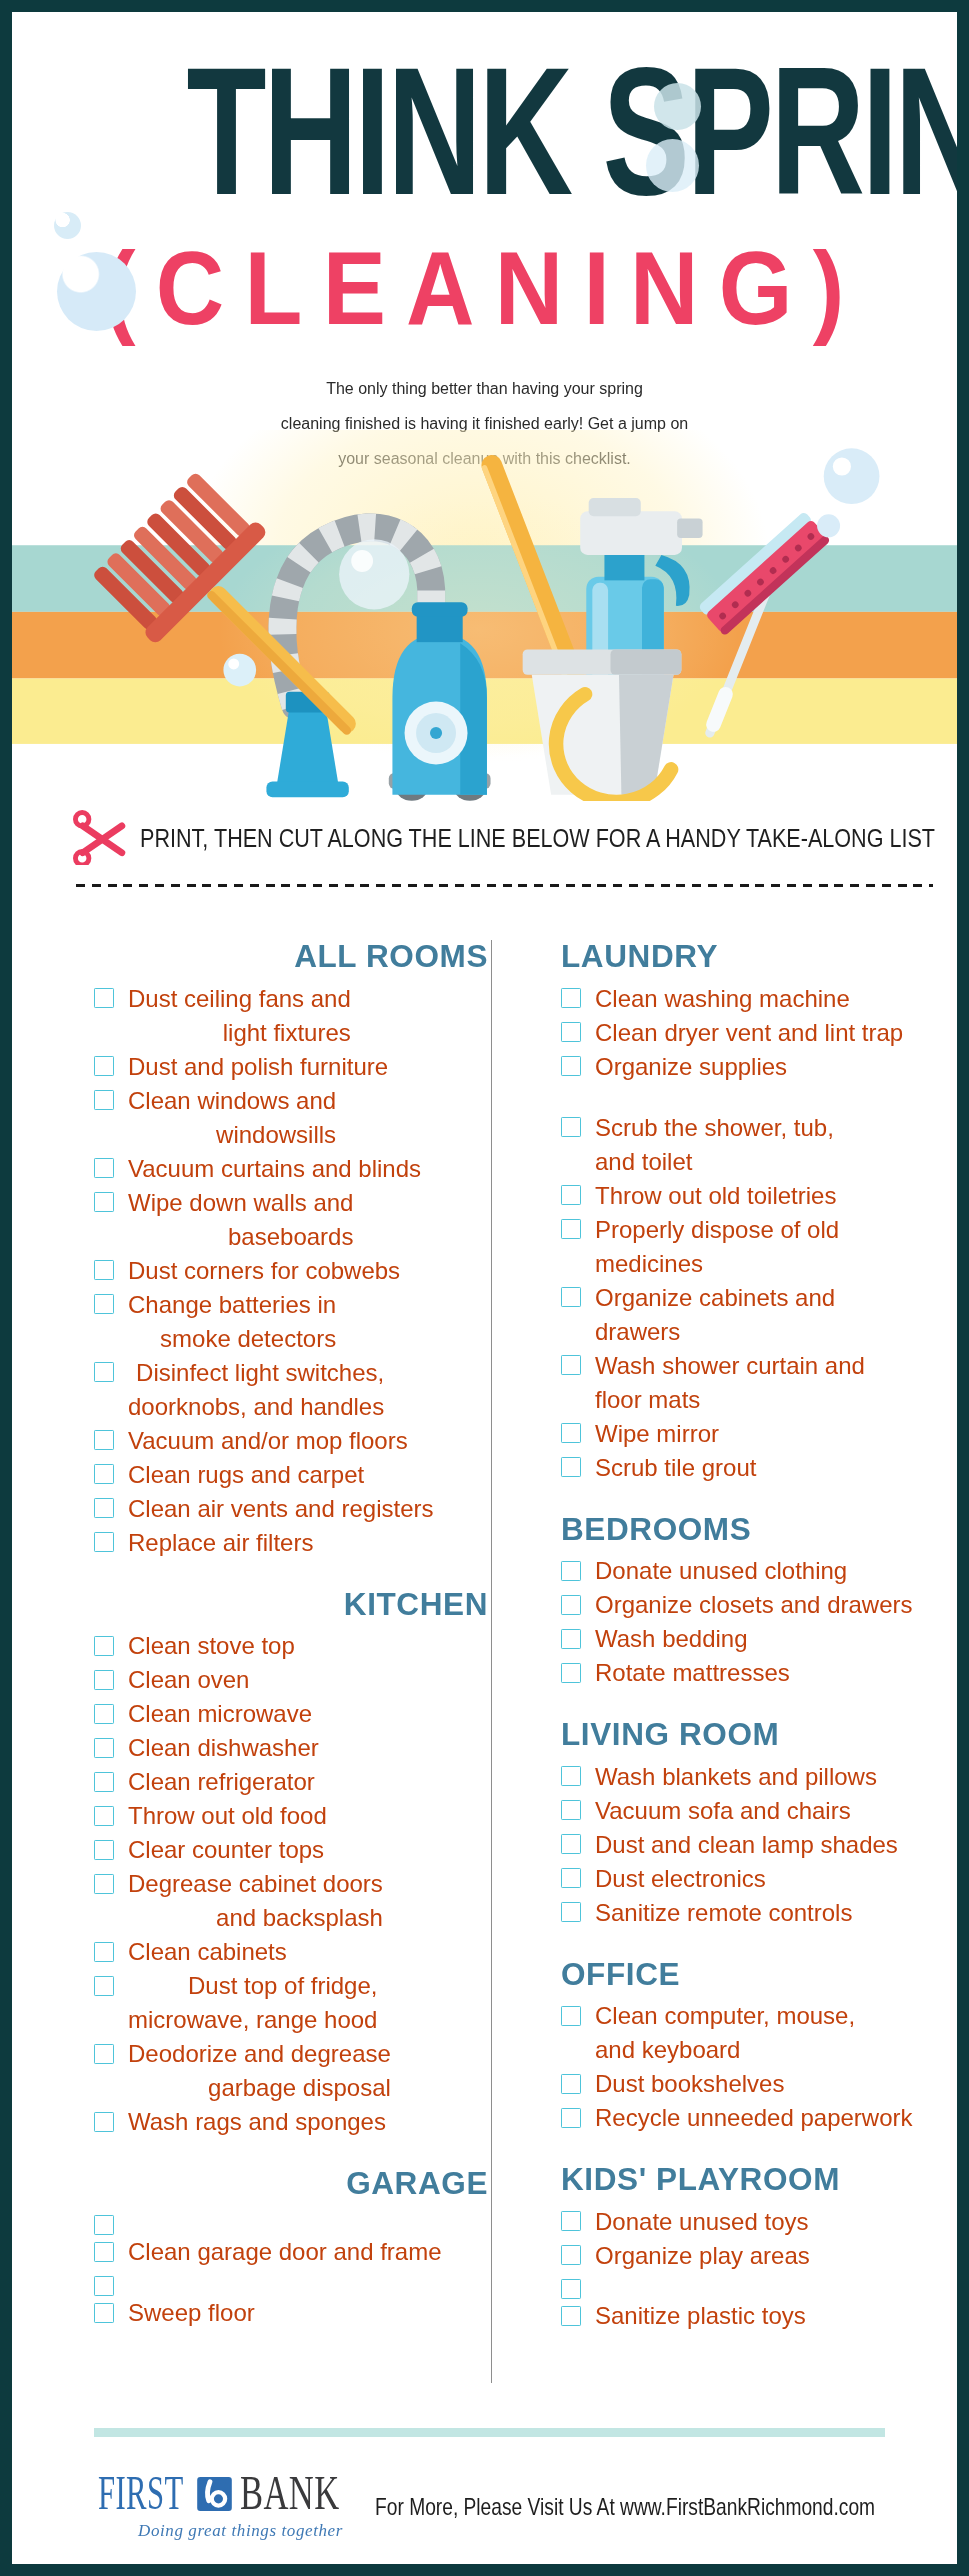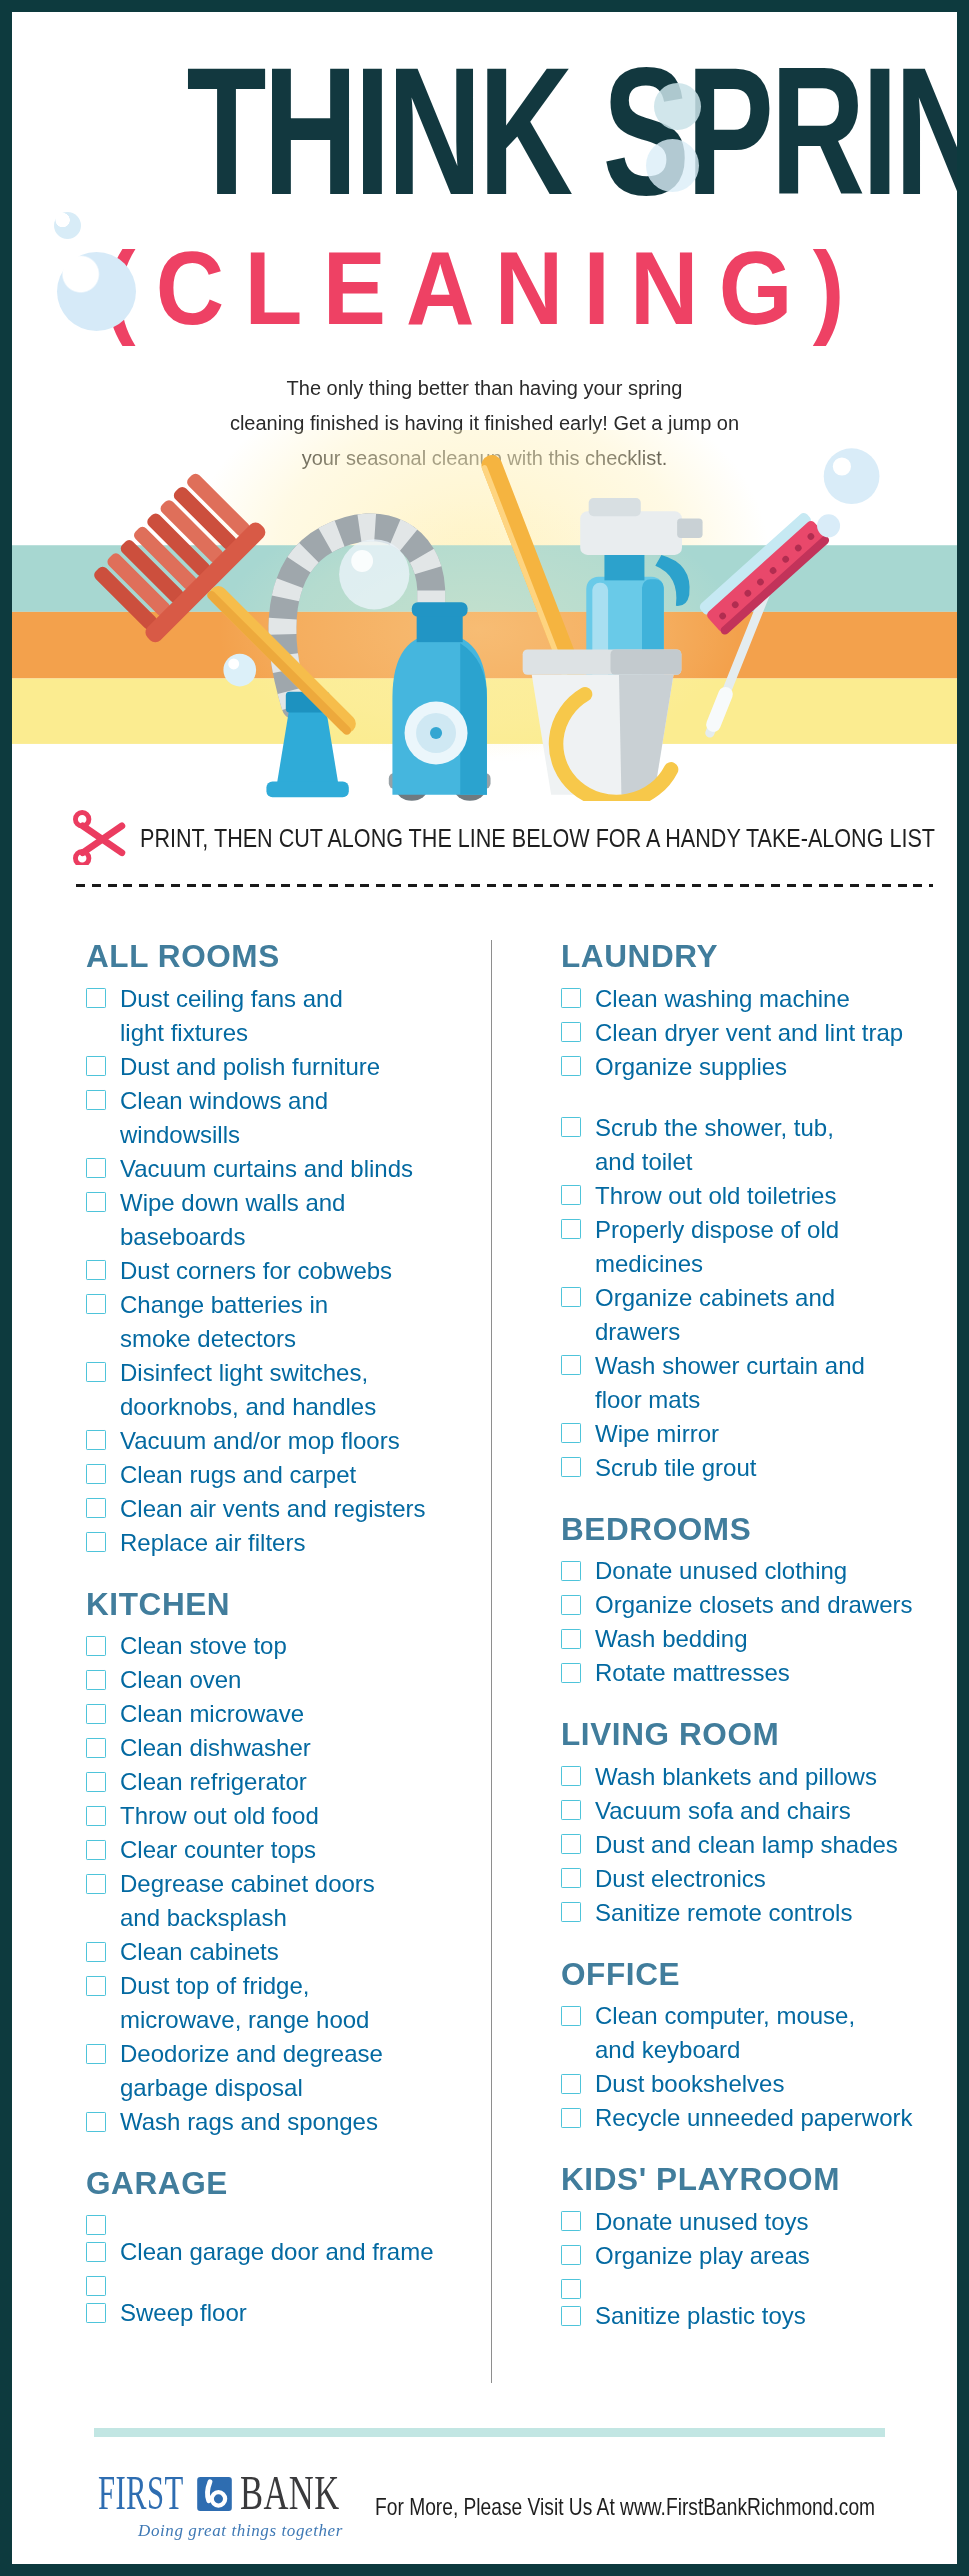--- a/index.html
+++ b/index.html
@@ -4,47 +4,47 @@
 <style>
   html,body{margin:0;padding:0;background:#0d3a3e;}
   .page{position:relative;width:969px;height:2576px;background:#0d3a3e;font-family:"Liberation Sans",sans-serif;overflow:hidden;}
   .canvas{position:absolute;left:12px;top:12px;width:945px;height:2552px;background:#ffffff;overflow:hidden;}
 
   
   .big-title{position:absolute;left:0;top:47px;width:100%;text-align:center;white-space:nowrap;}
   .big-title span{display:inline-block;font-size:182px;line-height:145px;font-weight:700;letter-spacing:-4.8px;color:#12383f;transform:scaleX(.72);}
   .sub-title{position:absolute;left:0;top:219px;width:100%;text-align:center;white-space:nowrap;}
   .sub-title span{display:inline-block;font-size:103px;line-height:115px;font-weight:700;letter-spacing:22px;color:#ee4164;transform:scaleX(.92);}
-  .intro{position:absolute;left:0;top:359px;width:100%;text-align:center;font-size:20px;line-height:35px;color:#2a2a2a;}
+  .intro{position:absolute;left:0;top:359px;width:100%;text-align:center;font-size:16px;line-height:35px;color:#2a2a2a;}
 
   .bubble{position:absolute;border-radius:50%;}
   .b-small-left{left:42px;top:200px;width:27px;height:27px;background:radial-gradient(circle at 32% 30%,#ffffff 0 26%,#d8ecf7 28%);}
   .b-big-left{left:45px;top:240px;width:79px;height:79px;background:radial-gradient(circle at 30% 28%,#ffffff 0 22%,#d6eaf8 24%);}
   .b-tr-1{left:642px;top:71px;width:47px;height:47px;background:rgba(201,226,232,.85);}
   .b-tr-2{left:634px;top:127px;width:53px;height:53px;background:rgba(219,238,248,.8);}
 
   .illus{position:absolute;left:0;top:418px;width:945px;height:371px;}
 
   
   .cut-row{position:absolute;left:61px;top:798px;height:55px;}
   .cut-note{position:absolute;left:128px;top:811px;white-space:nowrap;font-size:26px;font-weight:400;color:#1f1f1f;transform:scaleX(.83);transform-origin:left center;}
   .dash-line{position:absolute;left:64px;top:872px;width:857px;height:3px;
     background:repeating-linear-gradient(90deg,#191919 0 9px,transparent 9px 15.8px);}
 
   
   .col{position:absolute;top:927px;}
-  .col-left{left:74px;width:394px;}
+  .col-left{left:82px;width:394px;text-align:right;}
   .col-right{left:529px;width:418px;margin-left:20px;}
   .divider{position:absolute;left:479px;top:928px;width:1.2px;height:1443px;background:#8e8e8e;}
   .section{margin-top:27px;}
   .section:first-child{margin-top:0;}
   .section-title{font-size:31.5px;line-height:34px;font-weight:700;letter-spacing:0.6px;color:#417d9c;margin:0 0 8.5px 0;}
   .item{display:flex;align-items:flex-start;}
   .checkbox{flex:0 0 auto;width:18px;height:18px;border:1.8px solid #4ec4da;border-radius:1.2px;background:#fff;margin:6.7px 14px 0 0;}
-  .item-text{font-size:24px;line-height:34px;color:#0369a1;white-space:pre-line;}
+  .item-text{font-size:24px;line-height:34px;color:#c2410c;white-space:pre-line;}
 
   
   .footer-bar{position:absolute;left:82px;top:2416px;width:791px;height:9px;background:#c2e6e3;}
   .logo-first{position:absolute;left:86px;top:2457px;font-family:"Liberation Serif",serif;font-size:48px;line-height:48px;color:#2e6db1;transform:scaleX(.64);transform-origin:left top;letter-spacing:0.6px;}
   .logo-square{position:absolute;left:185px;top:2465px;}
   .logo-bank{position:absolute;left:228px;top:2457px;font-family:"Liberation Serif",serif;font-size:48px;line-height:48px;color:#3a3a3c;transform:scaleX(.72);transform-origin:left top;letter-spacing:0.6px;}
   .logo-tagline{position:absolute;left:126px;top:2509px;font-family:"Liberation Serif",serif;font-style:italic;font-size:17px;color:#3f79b5;letter-spacing:0.6px;}
   .footer-info{position:absolute;left:363px;top:2481px;white-space:nowrap;font-size:24px;color:#1e1e1e;transform:scaleX(.8);transform-origin:left center;}
 </style>
 </head>

